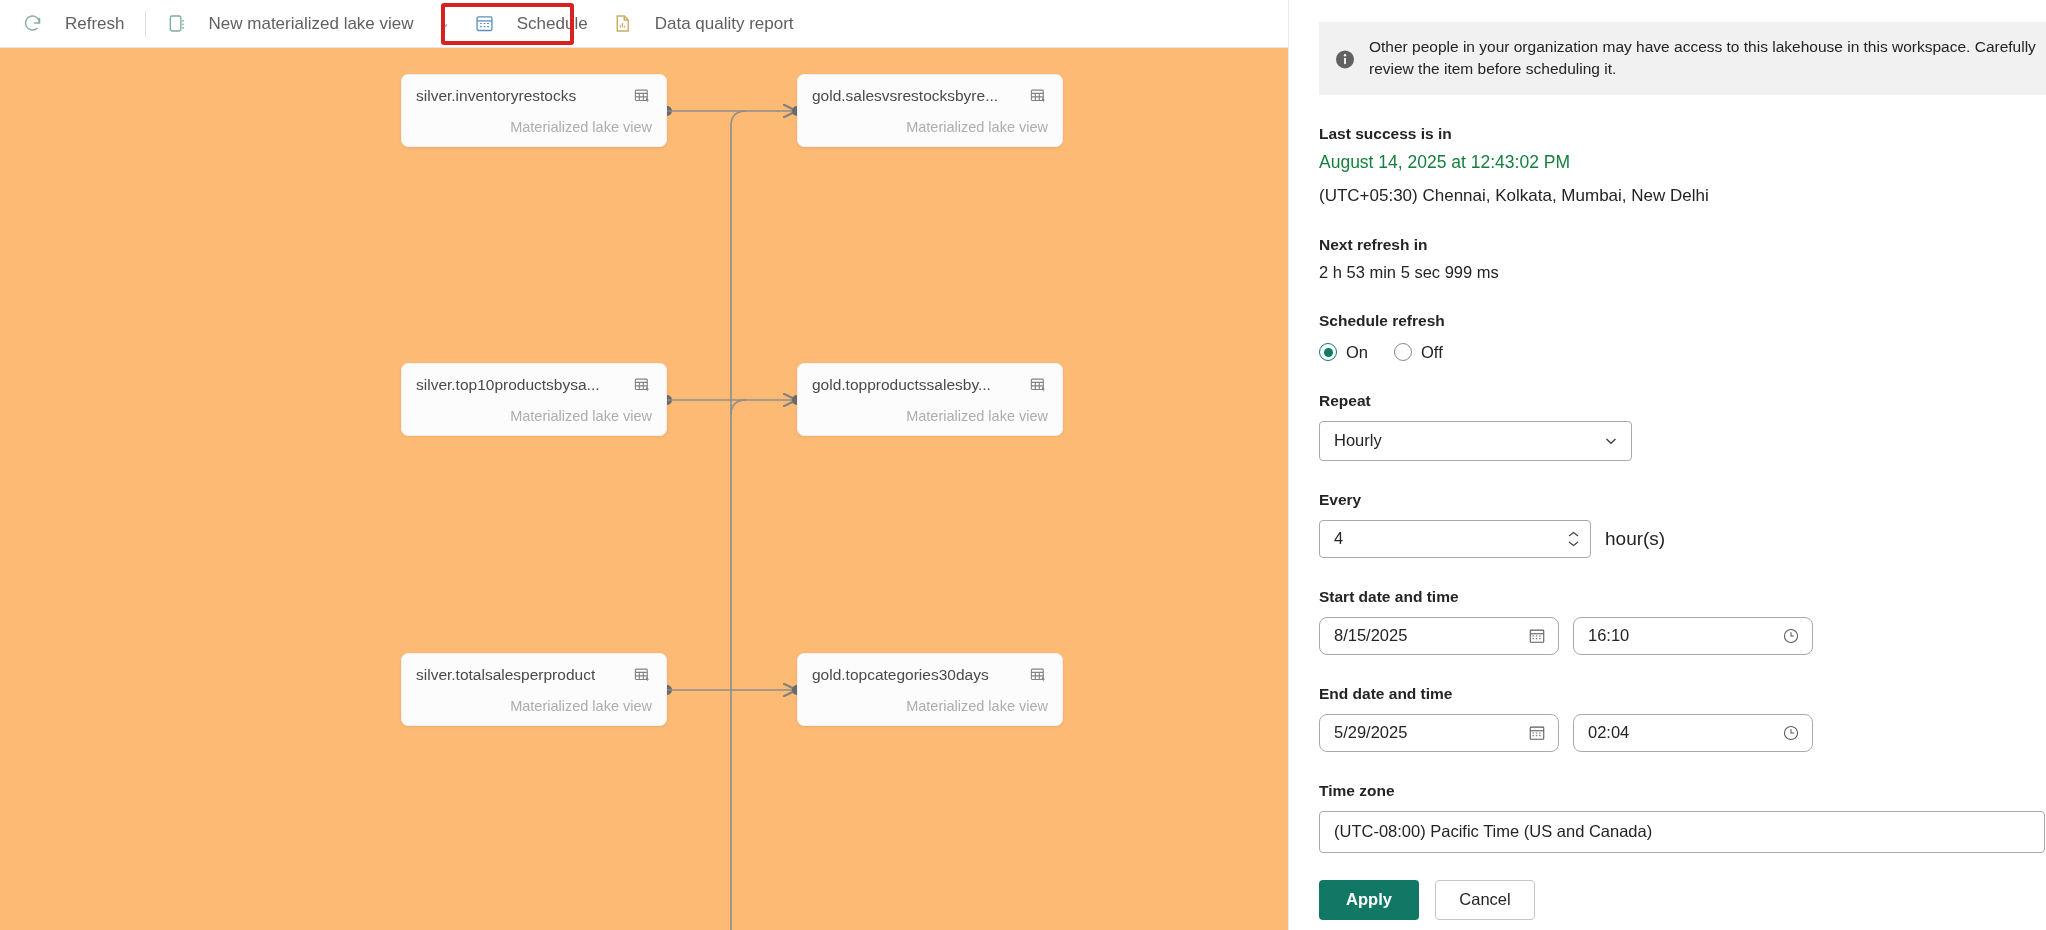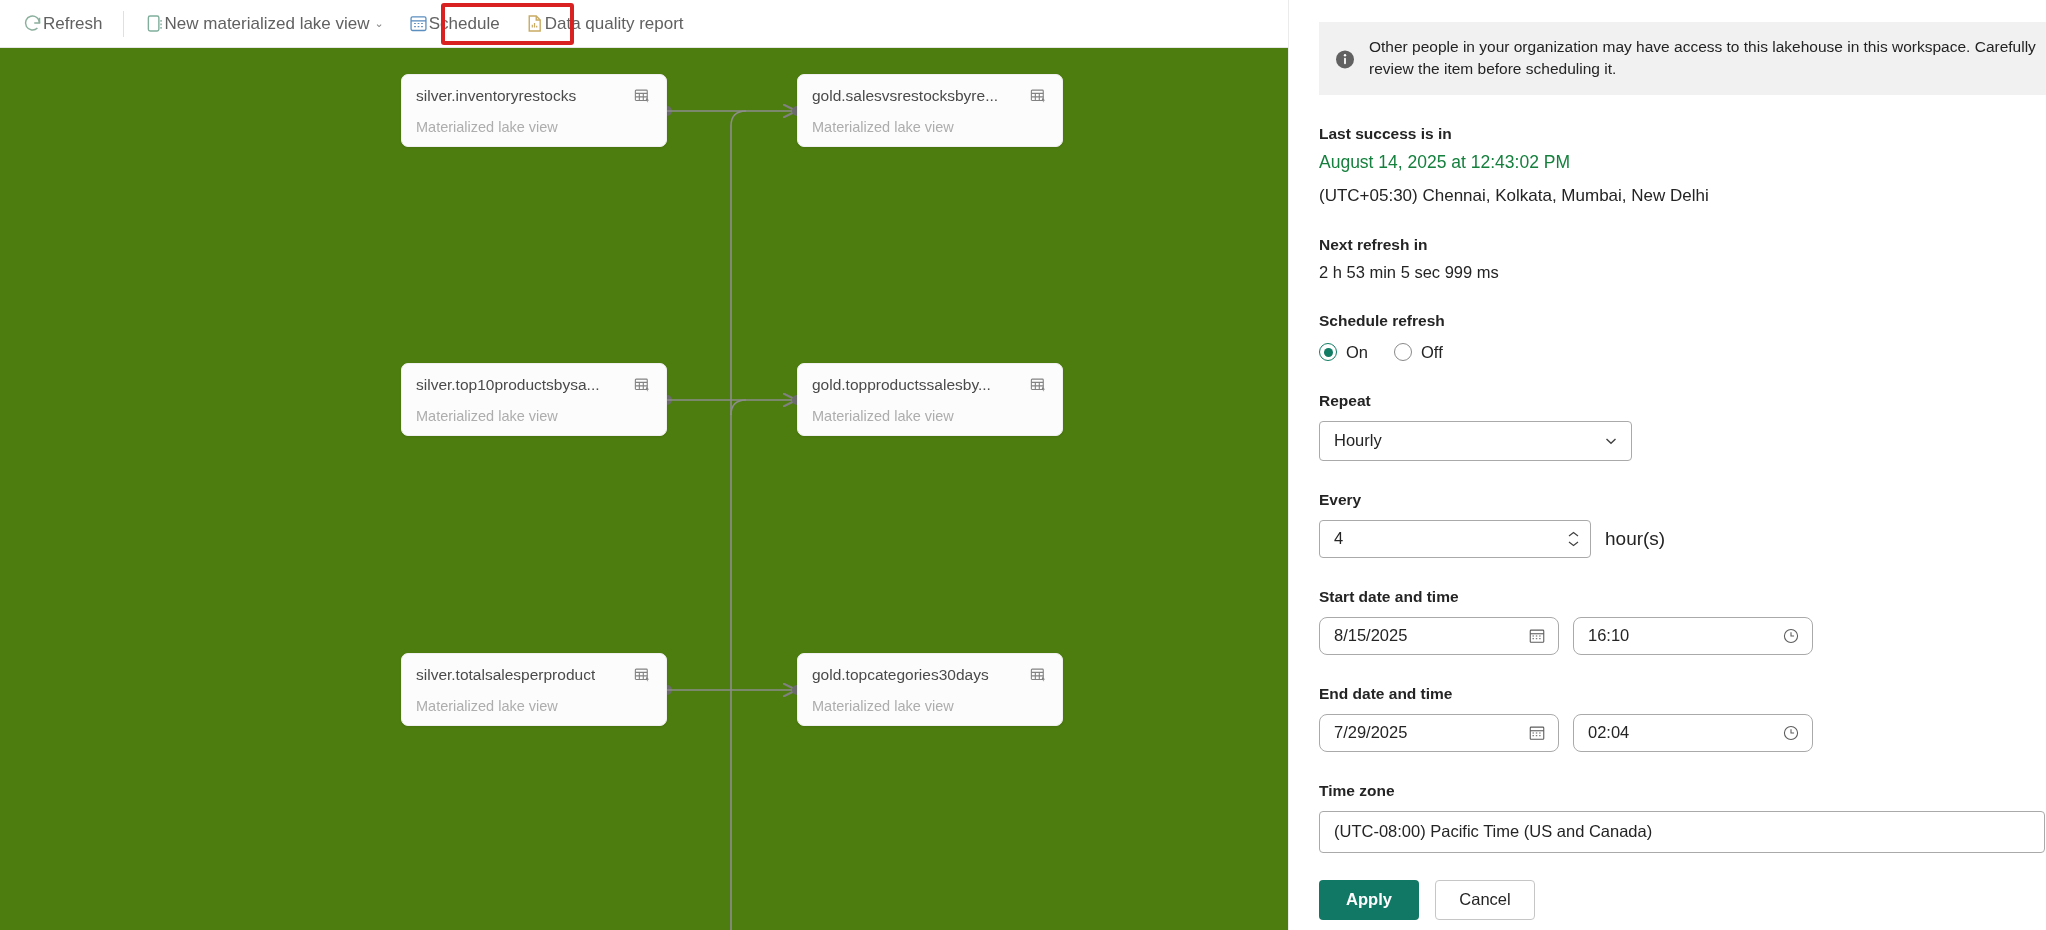--- a/index.html
+++ b/index.html
@@ -17,42 +17,43 @@
   .toolbar {
     position: absolute; left: 0; top: 0;
     width: 1288px; height: 48px;
     background: #ffffff;
     border-bottom: 1px solid #e6e6e6;
     display: flex; align-items: center;
     padding-left: 10px;
     z-index: 5;
   }
   .tb-item {
-    display: flex; align-items: center; gap: 0;
+    display: flex; align-items: center; gap: 22px;
     height: 38px; padding: 0 12px;
     border-radius: 4px; cursor: pointer;
     color: #616161; font-size: 17px; white-space: nowrap;
   }
   .tb-label { color: #616161; font-size: 17px; line-height: 1; }
   .tb-sep { width: 1px; height: 26px; background: #e0e0e0; margin: 0 8px; }
   .tb-chev { font-size: 11px; color: #868686; margin-left: 5px; }
   .tb-highlight {
     position: absolute; left: 441px; top: 3px;
     width: 133px; height: 42px;
     border: 4px solid #d92121; border-radius: 3px;
     pointer-events: none; z-index: 9;
   }
   .ico { width: 21px; height: 21px; display: block; flex: 0 0 21px; }
 
   
   .canvas {
     position: absolute; left: 0; top: 48px;
     width: 1288px; height: 882px;
-    background: #4d7c0f;
+    background: #fdba74;
     overflow: hidden;
+    text-align: right;
   }
   .edges { position: absolute; left: 0; top: 0; width: 1288px; height: 882px; }
 
   .node {
     position: absolute;
     width: 266px; height: 73px;
     background: #fcfcfc;
     border: 1px solid #f0f0f0;
     border-radius: 7px;
     box-shadow: 0 1px 3px rgba(0,0,0,0.07);
@@ -362,21 +363,21 @@
         <svg width="18" height="18" viewBox="0 0 20 20" fill="none" stroke="#5c5c5c" stroke-width="1.2">
           <circle cx="10" cy="10" r="7.3"></circle>
             <path d="M10 5.8V10h3.4"></path>
         </svg>
       </div>
     </div>
 
     <div class="lbl-b">End date and time</div>
     <div class="dt-row">
       <div class="dt-box">
-        <span>7/29/2025</span>
+        <span>5/29/2025</span>
         <svg width="18" height="18" viewBox="0 0 20 20" fill="none" stroke="#5c5c5c" stroke-width="1.2">
           <rect x="2.5" y="3.5" width="15" height="13.5" rx="1"></rect>
             <path d="M2.5 7.5h15"></path>
           <path d="M5 10h1.6M8.7 10h1.6M12.4 10h1.6M5 13h1.6M8.7 13h1.6M12.4 13h1.6" stroke-width="1.1"></path>
         </svg>
       </div>
       <div class="dt-box">
         <span>02:04</span>
         <svg width="18" height="18" viewBox="0 0 20 20" fill="none" stroke="#5c5c5c" stroke-width="1.2">
           <circle cx="10" cy="10" r="7.3"></circle>

